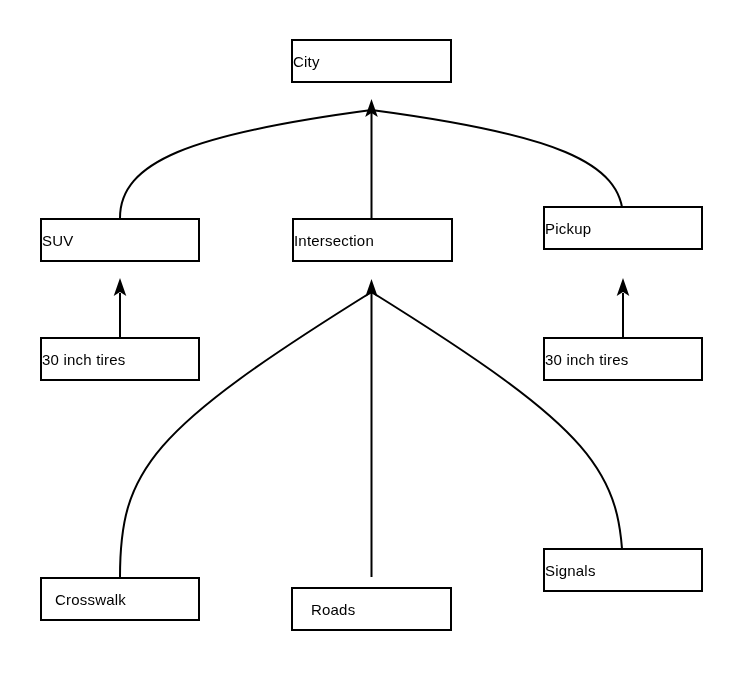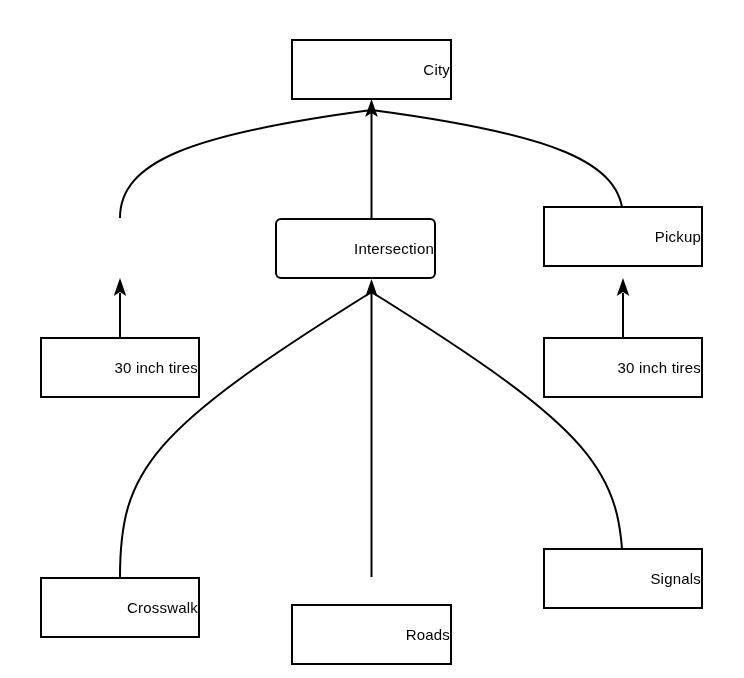--- a/index.html
+++ b/index.html
@@ -19,45 +19,45 @@
     position: absolute;
     left: 0;
     top: 0;
     width: 744px;
     height: 678px;
     z-index: 1;
   }
   .node {
     position: absolute;
     width: 160px;
-    height: 61px;
+    height: 44px;
     box-sizing: border-box;
     border: 2px solid #000000;
     background: #ffffff;
     display: flex;
     align-items: center;
-    justify-content: flex-end;
+    justify-content: flex-start;
     z-index: 2;
   }
   .node-label {
     font-size: 15px;
     color: #000000;
     white-space: nowrap;
     letter-spacing: 0.2px;
   }
   .node.mid { width: 161px; }
   
   .pos-city         { left: 291px; top: 39px;  }
   .pos-suv          { left: 40px;  top: 218px; }
-  .pos-intersection { left: 275px; top: 218px; border-radius: 6px; }
+  .pos-intersection { left: 292px; top: 218px; }
   .pos-pickup       { left: 543px; top: 206px; }
   .pos-tires-left   { left: 40px;  top: 337px; }
   .pos-tires-right  { left: 543px; top: 337px; }
   .pos-crosswalk    { left: 40px;  top: 577px; padding-left: 13px; }
-  .pos-roads        { left: 291px; top: 604px; }
+  .pos-roads        { left: 291px; top: 587px; padding-left: 18px; }
   .pos-signals      { left: 543px; top: 548px; }
   .edge {
     fill: none;
     stroke: #000000;
     stroke-width: 2;
   }
   .arrowhead {
     fill: #000000;
     stroke: none;
   }
@@ -82,20 +82,23 @@
     <path class="edge" d="M 120 577 C 120 470 150 430 371.5 292"></path>
     <path class="edge" d="M 371.5 577 L 371.5 292"></path>
     <path class="edge" d="M 623 577 C 623 470 593 430 371.5 292"></path>
     <polygon class="arrowhead" points="371.5,279 377.8,297 371.5,293 365.2,297"></polygon>
   </svg>
 
   <div class="node mid pos-city">
     <span class="node-label">City</span>
   </div>
 
+  <div class="node pos-suv">
+    <span class="node-label">SUV</span>
+  </div>
 
   <div class="node mid pos-intersection">
     <span class="node-label">Intersection</span>
   </div>
 
   <div class="node pos-pickup">
     <span class="node-label">Pickup</span>
   </div>
 
   <div class="node pos-tires-left">

